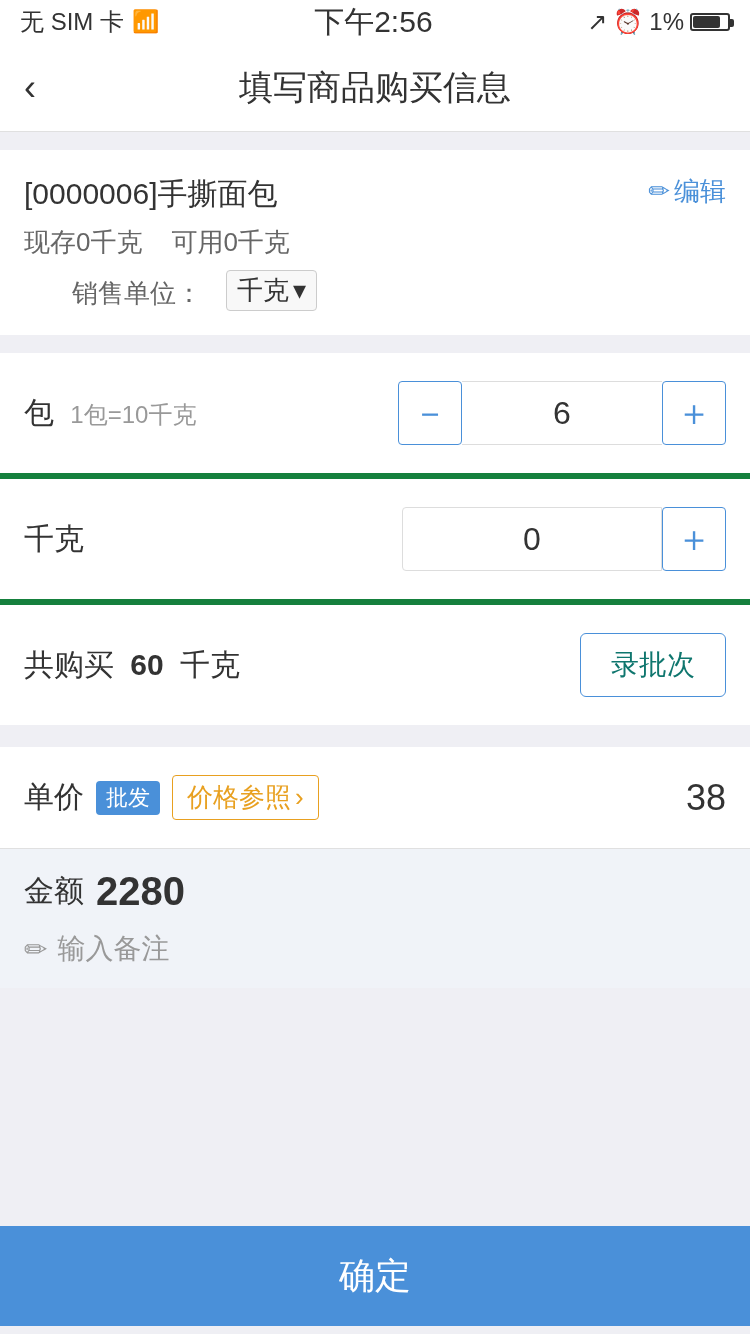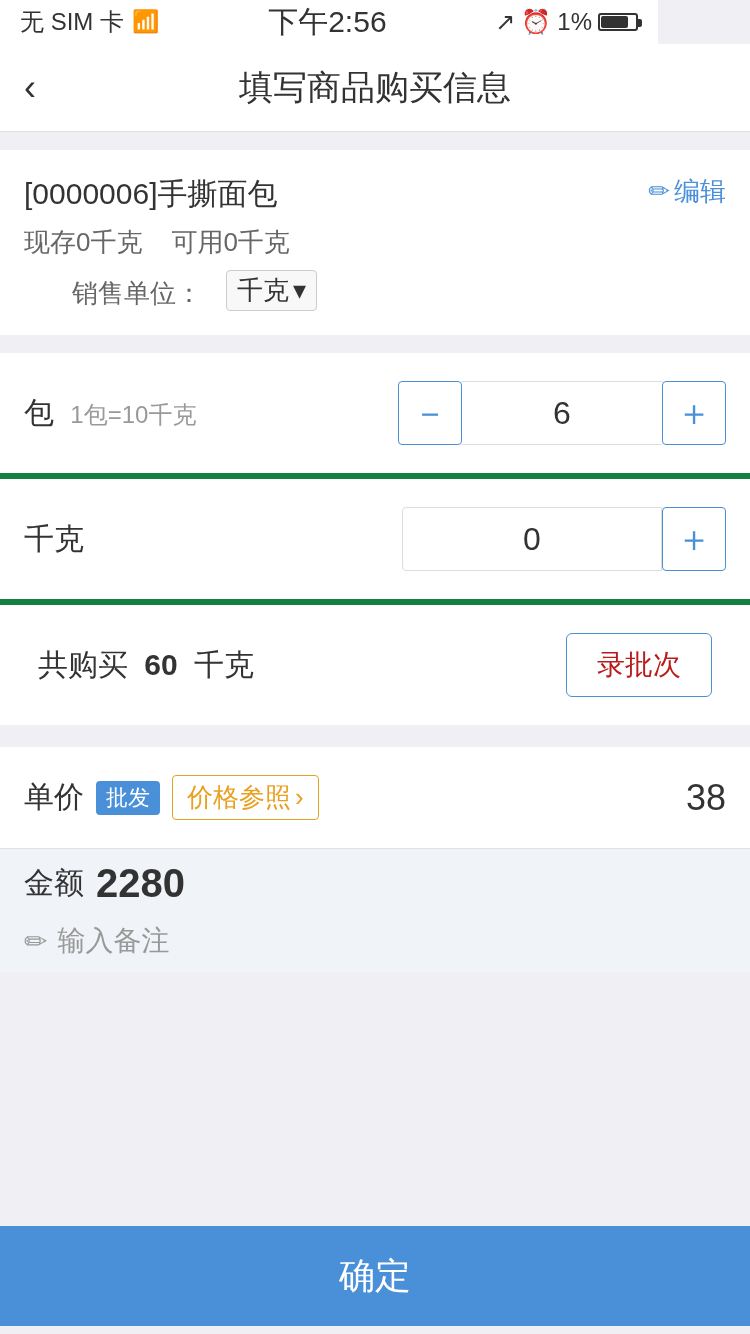--- a/index.html
+++ b/index.html
@@ -8,21 +8,21 @@
       width: 750px;
       min-height: 1334px;
       font-family: -apple-system, "PingFang SC", "Helvetica Neue", sans-serif;
       background: #efeff4;
       font-size: 28px;
       color: #333;
     }
 
     
     .status-bar {
-      width: 658px;
+      width: 750px;
       height: 44px;
       background: #fff;
       display: flex;
       align-items: center;
       justify-content: space-between;
       padding: 0 20px;
       font-size: 26px;
       color: #333;
     }
     .status-left { display: flex; align-items: center; gap: 8px; font-size: 24px; }
@@ -167,30 +167,30 @@
       color: #333;
       background: #fff;
       outline: none;
     }
 
     
     .total-row {
       display: flex;
       align-items: center;
       justify-content: space-between;
-      padding: 28px 38px;
+      padding: 28px 24px;
       background: #fff;
     }
     .total-text { font-size: 30px; color: #333; }
     .record-btn {
       border: 1px solid #4a90d9;
       border-radius: 6px;
       padding: 12px 30px;
       font-size: 28px;
-      color: #b91c1c;
+      color: #0f766e;
       background: #fff;
       cursor: pointer;
     }
 
     
     .price-section {
       background: #fff;
       margin-top: 4px;
       padding: 28px 24px;
     }
@@ -218,21 +218,21 @@
       display: flex;
       align-items: center;
       gap: 4px;
       cursor: pointer;
     }
     .price-value { font-size: 36px; color: #333; font-weight: 500; }
 
     
     .amount-section {
       background: #f0f3f8;
-      padding: 12px 24px;
+      padding: 20px 24px;
       border-top: 1px solid #e0e0e0;
     }
     .amount-row { display: flex; align-items: center; gap: 12px; margin-bottom: 16px; }
     .amount-label { font-size: 30px; color: #333; }
     .amount-value { font-size: 40px; color: #333; font-weight: 600; }
     .remark-row { display: flex; align-items: center; gap: 10px; }
     .remark-icon { font-size: 28px; color: #999; }
     .remark-text { font-size: 28px; color: #999; }
 
     

